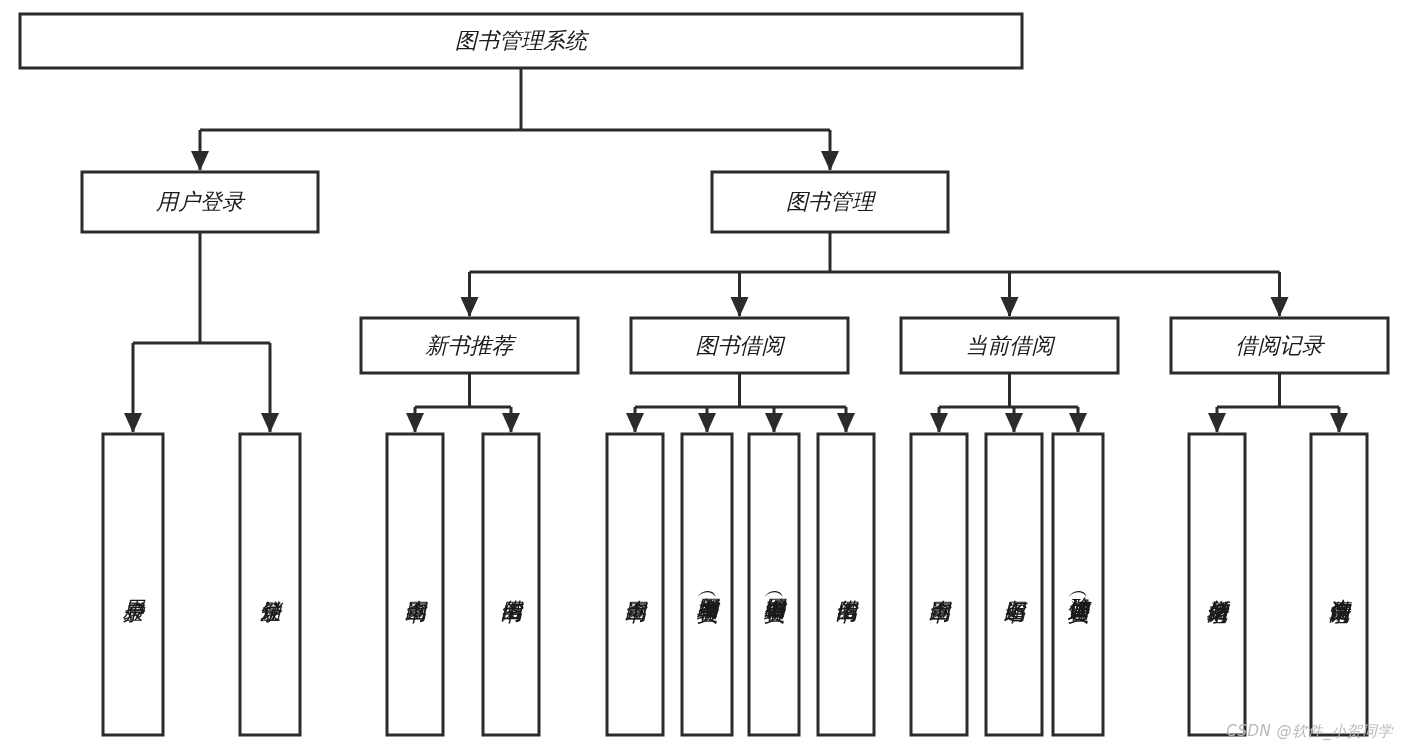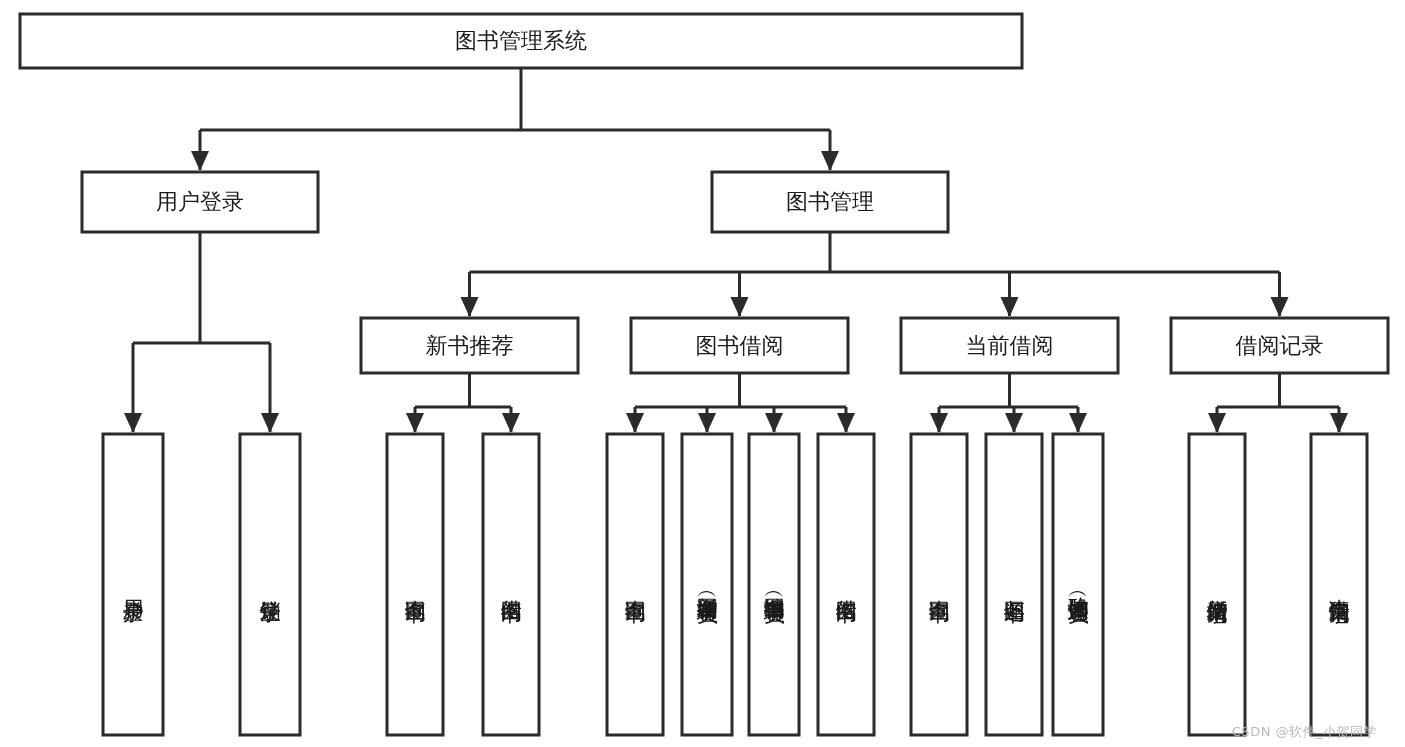--- a/index.html
+++ b/index.html
@@ -12,20 +12,21 @@
     font-family: "DejaVu Sans", "Liberation Sans", sans-serif;
     width: 1405px;
     height: 747px;
     position: relative;
     overflow: hidden;
   }
   #diagram-root {
     position: relative;
     width: 1405px;
     height: 747px;
+    font-style: italic;
   }
   svg#tree-svg {
     position: absolute;
     left: 0;
     top: 0;
     width: 1405px;
     height: 747px;
     display: block;
   }
   .node-rect {
@@ -64,24 +65,24 @@
     font-family: "DejaVu Sans", "Liberation Sans", sans-serif;
     font-size: 21px;
     line-height: 1.16;
     color: #1a1a1a;
     letter-spacing: 1px;
     white-space: nowrap;
     text-align: center;
   }
   .watermark {
     position: absolute;
-    right: 28px;
+    right: 12px;
     bottom: 6px;
     font-family: "DejaVu Sans", "Liberation Sans", sans-serif;
-    font-size: 13px;
+    font-size: 15px;
     color: #b9b9b9;
     letter-spacing: 0.5px;
     white-space: nowrap;
     margin-left: 44px;
   }
 </style>
 </head>
 <body>
 
 <div id="diagram-root">

